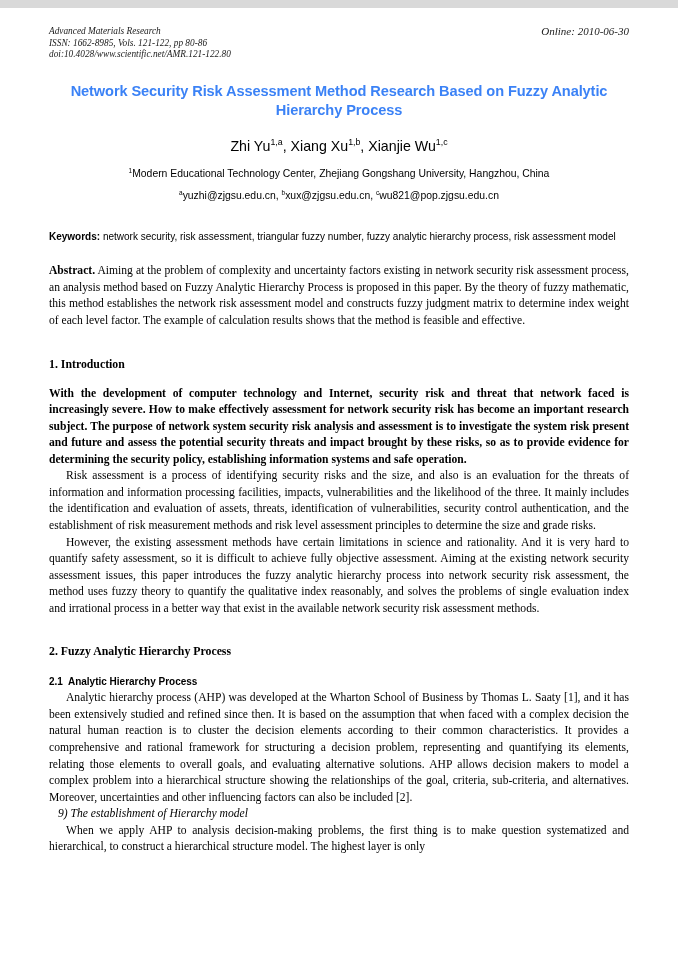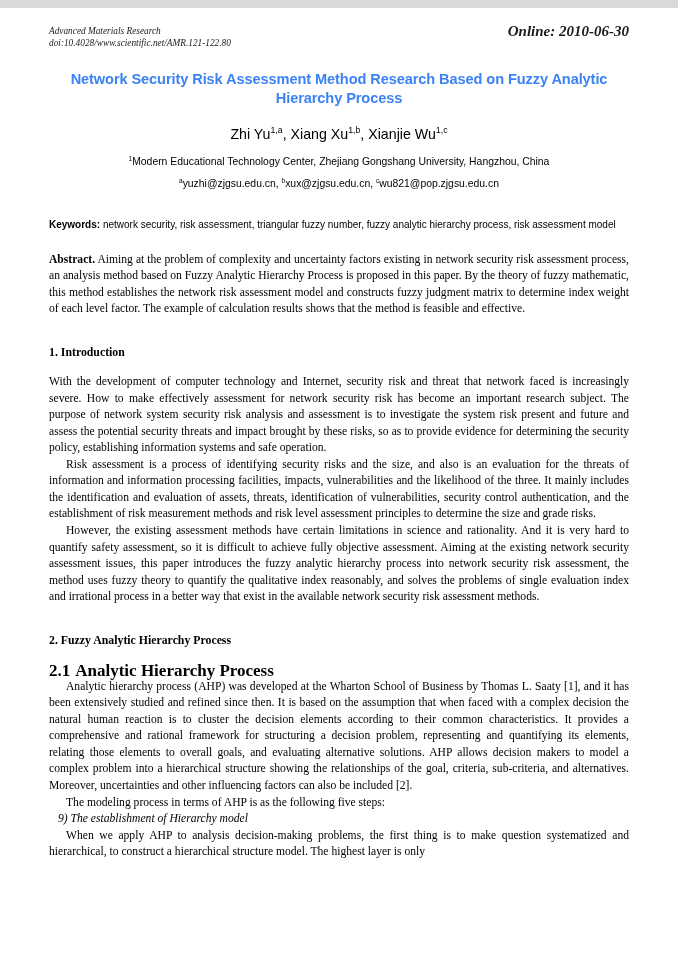--- a/index.html
+++ b/index.html
@@ -33,22 +33,21 @@
     font-size: 9.3px;
     line-height: 11.6px;
     color: #1a1a1a;
   }
   .jhead .left { width: 420px; }
   .jhead .online {
     position: absolute;
     right: 0;
     top: 0;
     white-space: nowrap;
-    font-size: 15px;
-    font-weight: bold;
+    font-size: 11px;
   }
 
   
   .title {
     margin-top: 21px;
     font-family: "Liberation Sans", "DejaVu Sans", sans-serif;
     font-weight: bold;
     font-size: 14.6px;
     line-height: 19px;
     text-align: center;
@@ -115,37 +114,37 @@
     margin-bottom: 0;
     font-family: "Liberation Serif", "DejaVu Serif", serif;
     font-weight: bold;
     font-size: 11.8px;
     line-height: 16px;
     color: #000;
   }
   .h2 {
     margin-top: 15px;
     margin-bottom: 0;
-    font-family: Liberation Serif, serif;
+    font-family: Liberation Sans, sans-serif;
     font-weight: bold;
-    font-size: 17px;
+    font-size: 10px;
     line-height: 16px;
     color: #000;
   }
   .h2 .num { margin-right: 5px; }
   p.body {
     margin: 0;
     font-family: "Liberation Serif", "DejaVu Serif", serif;
     font-size: 11.6px;
     line-height: 16.55px;
     text-align: justify;
     text-justify: inter-word;
     color: #000;
   }
-  p.first { margin-top: 14px; }
+  p.first { margin-top: 14px; font-weight: bold; }
   p.indent { text-indent: 17px; }
   p.tight { margin-top: 0; font-family: Liberation Serif, serif; }
   p.step {
     margin: 0;
     padding-left: 9px;
     font-style: italic;
     font-family: "Liberation Serif", "DejaVu Serif", serif;
     font-size: 11.6px;
     line-height: 16.55px;
     text-align: left;
@@ -154,20 +153,21 @@
 </style>
 </head>
 <body>
 
 <div class="page">
   <div class="content">
 
     <div class="jhead">
       <div class="left">
         <div>Advanced Materials Research</div>
+        <div>ISSN: 1662-8985, Vols. 121-122, pp 80-86</div>
         <div>doi:10.4028/www.scientific.net/AMR.121-122.80</div>
       </div>
       <div class="online">Online: 2010-06-30</div>
     </div>
 
     <div class="title">Network Security Risk Assessment Method Research Based on Fuzzy Analytic Hierarchy Process</div>
 
     <div class="authors">
       <span>Zhi Yu</span><sup>1,a</sup><span>, </span><span>Xiang Xu</span><sup>1,b</sup><span>, </span><span>Xianjie Wu</span><sup>1,c</sup>
     </div>
@@ -191,18 +191,17 @@
     <div class="h1">1. Introduction</div>
     <p class="body first">With the development of computer technology and Internet, security risk and threat that network faced is increasingly severe. How to make effectively assessment for network security risk has become an important research subject. The purpose of network system security risk analysis and assessment is to investigate the system risk present and future and assess the potential security threats and impact brought by these risks, so as to provide evidence for determining the security policy, establishing information systems and safe operation.</p>
     <p class="body tight indent">Risk assessment is a process of identifying security risks and the size, and also is an evaluation for the threats of information and information processing facilities, impacts, vulnerabilities and the likelihood of the three. It mainly includes the identification and evaluation of assets, threats, identification of vulnerabilities, security control authentication, and the establishment of risk measurement methods and risk level assessment principles to determine the size and grade risks.</p>
     <p class="body tight indent">However, the existing assessment methods have certain limitations in science and rationality. And it is very hard to quantify safety assessment, so it is difficult to achieve fully objective assessment. Aiming at the existing network security assessment issues, this paper introduces the fuzzy analytic hierarchy process into network security risk assessment, the method uses fuzzy theory to quantify the qualitative index reasonably, and solves the problems of single evaluation index and irrational process in a better way that exist in the available network security risk assessment methods.</p>
 
     <div class="h1">2. Fuzzy Analytic Hierarchy Process</div>
     <div class="h2">
       <span class="num">2.1</span><span>Analytic Hierarchy Process</span>
     </div>
     <p class="body tight indent">Analytic hierarchy process (AHP) was developed at the Wharton School of Business by Thomas L. Saaty [1], and it has been extensively studied and refined since then. It is based on the assumption that when faced with a complex decision the natural human reaction is to cluster the decision elements according to their common characteristics. It provides a comprehensive and rational framework for structuring a decision problem, representing and quantifying its elements, relating those elements to overall goals, and evaluating alternative solutions. AHP allows decision makers to model a complex problem into a hierarchical structure showing the relationships of the goal, criteria, sub-criteria, and alternatives. Moreover, uncertainties and other influencing factors can also be included [2].</p>
-    <p class="body tight indent">The modeling process in terms of AHP is as the following five steps:</p>
     <p class="step">9) The establishment of Hierarchy model</p>
     <p class="body tight indent">When we apply AHP to analysis decision-making problems, the first thing is to make question systematized and hierarchical, to construct a hierarchical structure model. The highest layer is only</p>
 
   </div>
 </div>
 
 </body></html>

